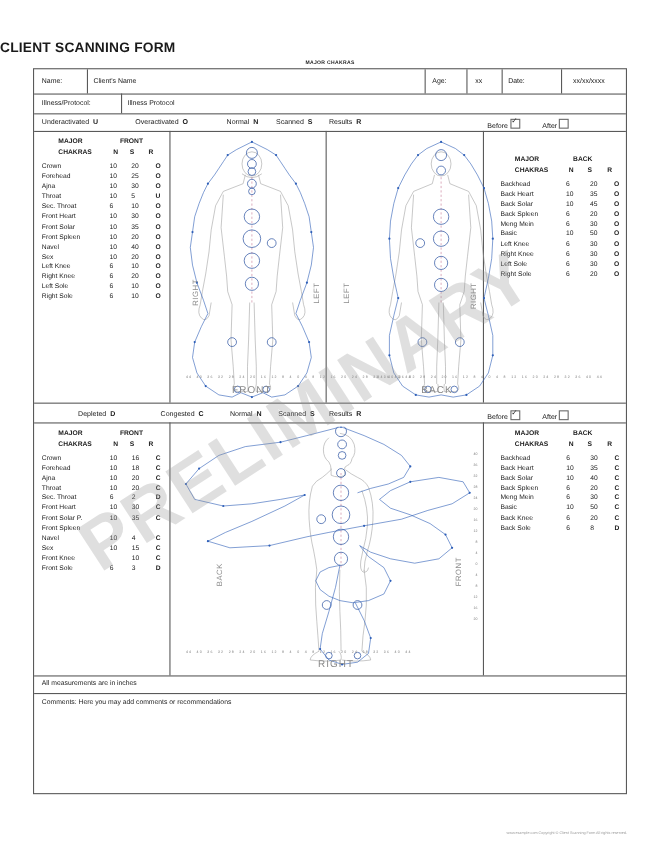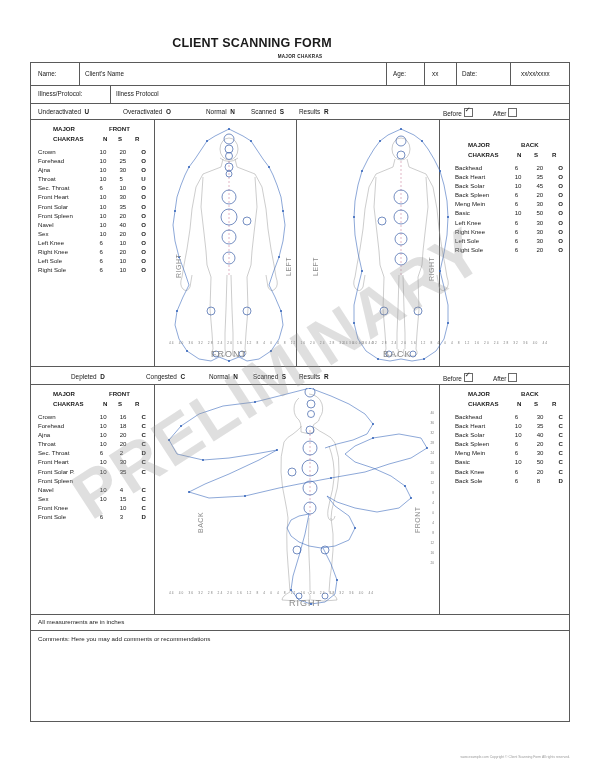--- a/index.html
+++ b/index.html
@@ -17,21 +17,20 @@
   }
   .page {
     position: absolute;
     left: 0; top: 0;
     width: 600px;
     height: 776px;
   }
   .title {
     position: absolute;
     top: 36px; left: 0; width: 504px;
-    text-align: center;
     font-size: 12.5px;
     font-weight: bold;
     letter-spacing: .2px;
   }
   .subtitle {
     position: absolute;
     top: 54px; left: 0; width: 600px;
     text-align: center;
     font-size: 4.6px;
     font-weight: bold;

